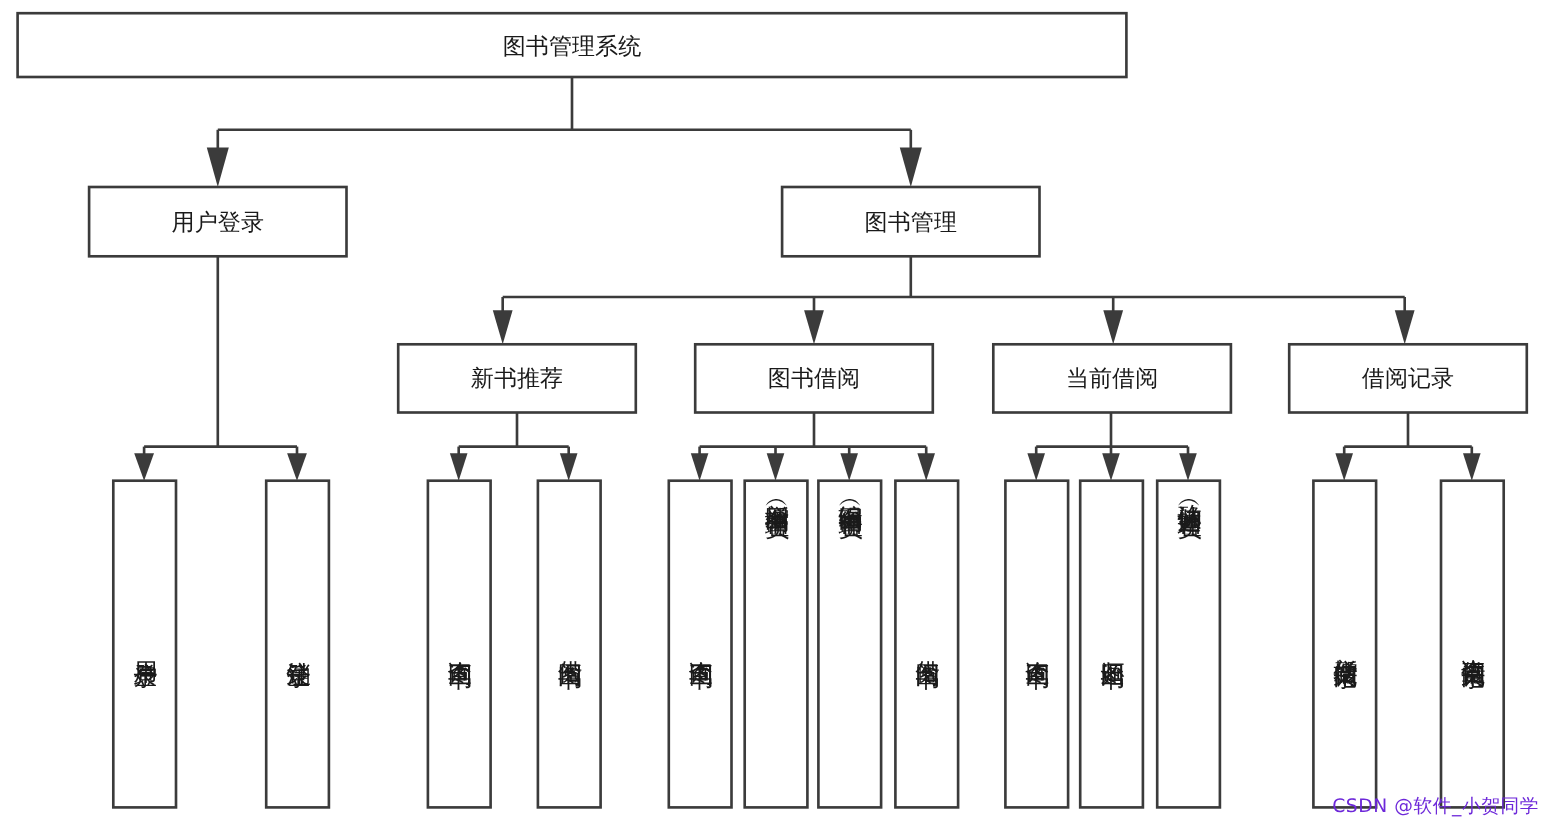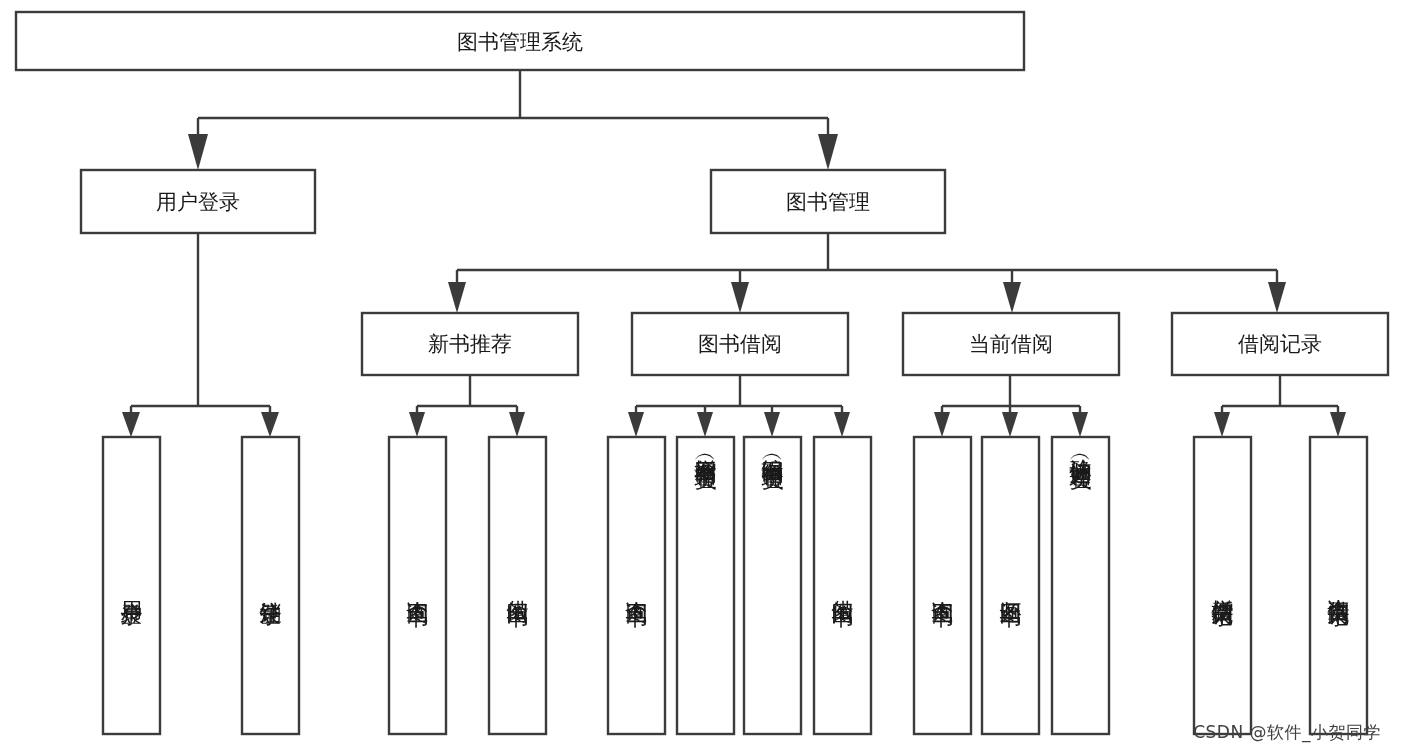--- a/index.html
+++ b/index.html
@@ -60,25 +60,25 @@
     text-orientation: upright;
     font-family: "DejaVu Sans", "Liberation Sans", sans-serif;
     font-size: 22px;
     line-height: 1.08;
     color: #1a1a1a;
     letter-spacing: 1.5px;
     white-space: nowrap;
   }
   #watermark {
     position: absolute;
-    right: 24px;
+    right: 6px;
     bottom: 3px;
     font-family: "DejaVu Sans", "Liberation Sans", sans-serif;
     font-size: 17px;
-    color: #404040;
+    color: #6d28d9;
     white-space: nowrap;
     letter-spacing: 0.5px;
   }
 </style>
 </head>
 <body>
 
 <div id="diagram-root">
 
   <svg class="diagram-canvas" viewBox="0 0 1405 747" xmlns="http://www.w3.org/2000/svg">

